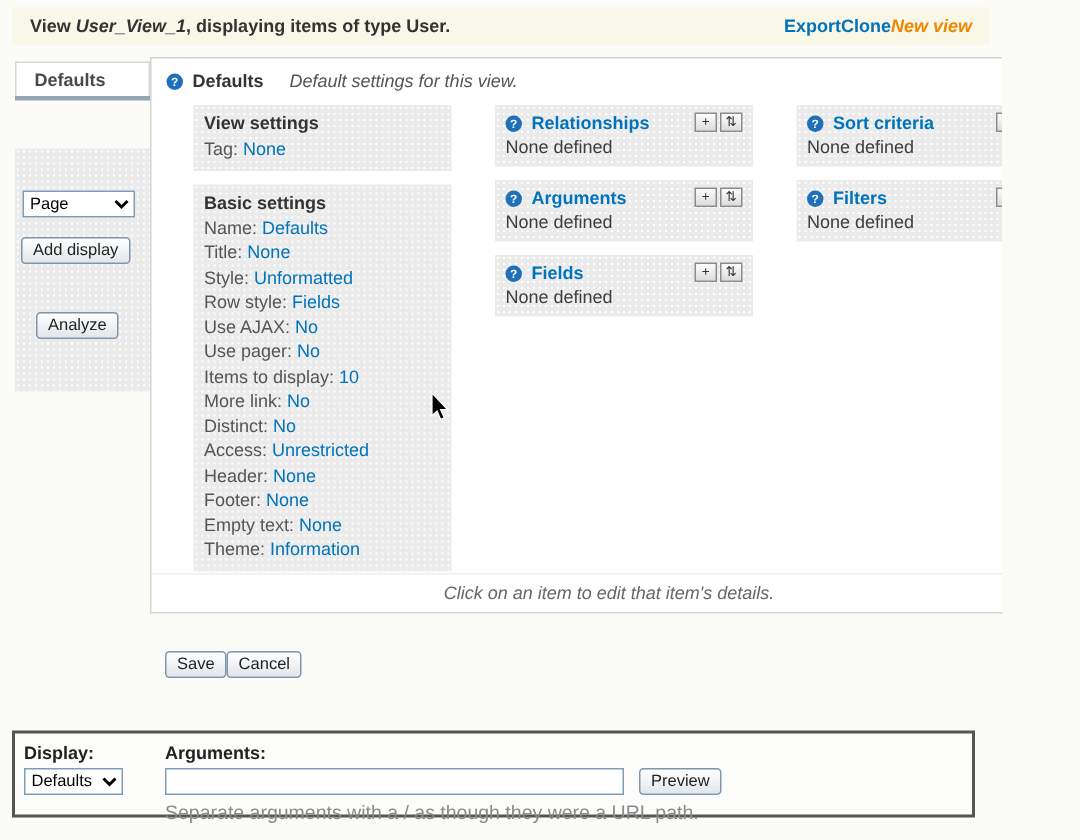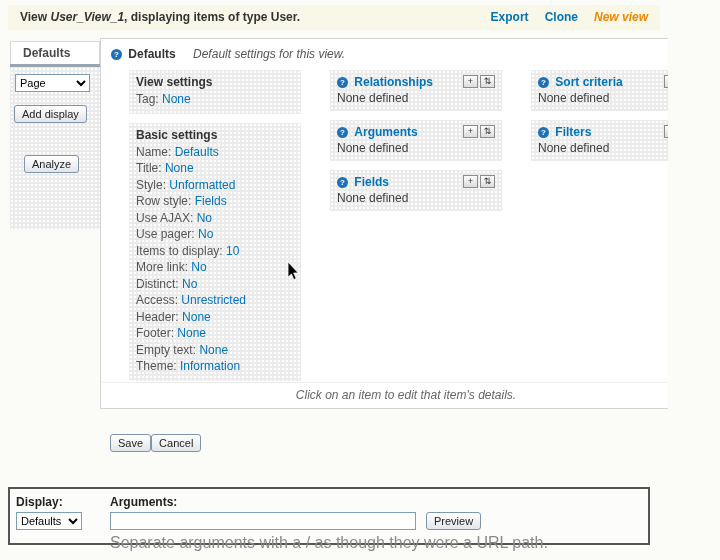--- a/index.html
+++ b/index.html
@@ -16,21 +16,21 @@
   .topbar {
     margin: 5px 8px 0 8px;
     background: #f9f7e7;
     padding: 5px 12px 6px 12px;
     display: flex;
     justify-content: space-between;
     align-items: center;
   }
   .topbar-title { font-weight: bold; color: #333; }
   .topbar-title em { font-style: italic; }
-  .topbar-links { display: flex; gap: 16px; }
+  .topbar-links { display: flex; }
   .tblink { font-weight: bold; color: #0073ba; text-decoration: none; cursor: pointer; }
   .tblink.newview { color: #ee8800; font-style: italic; }
 
   
   .views-edit { display: flex; margin: 8px 0 0 10px; width: 700px; }
   .tab-col { width: 90px; flex: none; }
   .tab {
     margin-top: 3px;
     background: #fff;
     border: 1px solid #d8d8d8;
@@ -39,21 +39,21 @@
     font-weight: bold;
     color: #4a4a4a;
     cursor: pointer;
   }
   .tab-underline { height: 3px; background: #98a5b0; }
   .dotted {
     background-color: #ebebeb;
     background-image: radial-gradient(#ffffff 26%, rgba(255,255,255,0) 27%);
     background-size: 4px 4px;
   }
-  .tab-panel { height: 162px; padding-top: 7px; }
+  .tab-panel { height: 162px; padding-top: 28px; margin-top: 32px; }
 
   .btn {
     font-family: "Liberation Sans", sans-serif;
     font-size: 11px;
     color: #222;
     background: linear-gradient(#ffffff, #e2e6ea);
     border: 1px solid #7f95ad;
     border-radius: 3px;
     padding: 2px 7px;
     cursor: pointer;
@@ -147,21 +147,21 @@
   .pp-label { font-weight: bold; color: #222; margin-bottom: 3px; }
   .pp-display-select { width: 66px; }
   .pp-row { display: flex; align-items: flex-start; gap: 10px; }
   .pp-args-input {
     width: 306px; height: 18px;
     border: 1px solid #7f9db9;
     font-family: "Liberation Sans", sans-serif;
     font-size: 11px;
     padding: 0 3px;
   }
-  .pp-help { color: #8a8a8a; font-size: 16px; margin-top: 4px; }
+  .pp-help { color: #8a8a8a; font-size: 13px; margin-top: 4px; }
 
   
   .cursor { position: absolute; left: 287px; top: 262px; pointer-events: none; }
 </style>
 </head>
 <body>
 
 <div class="page">
 
   <div class="topbar">

